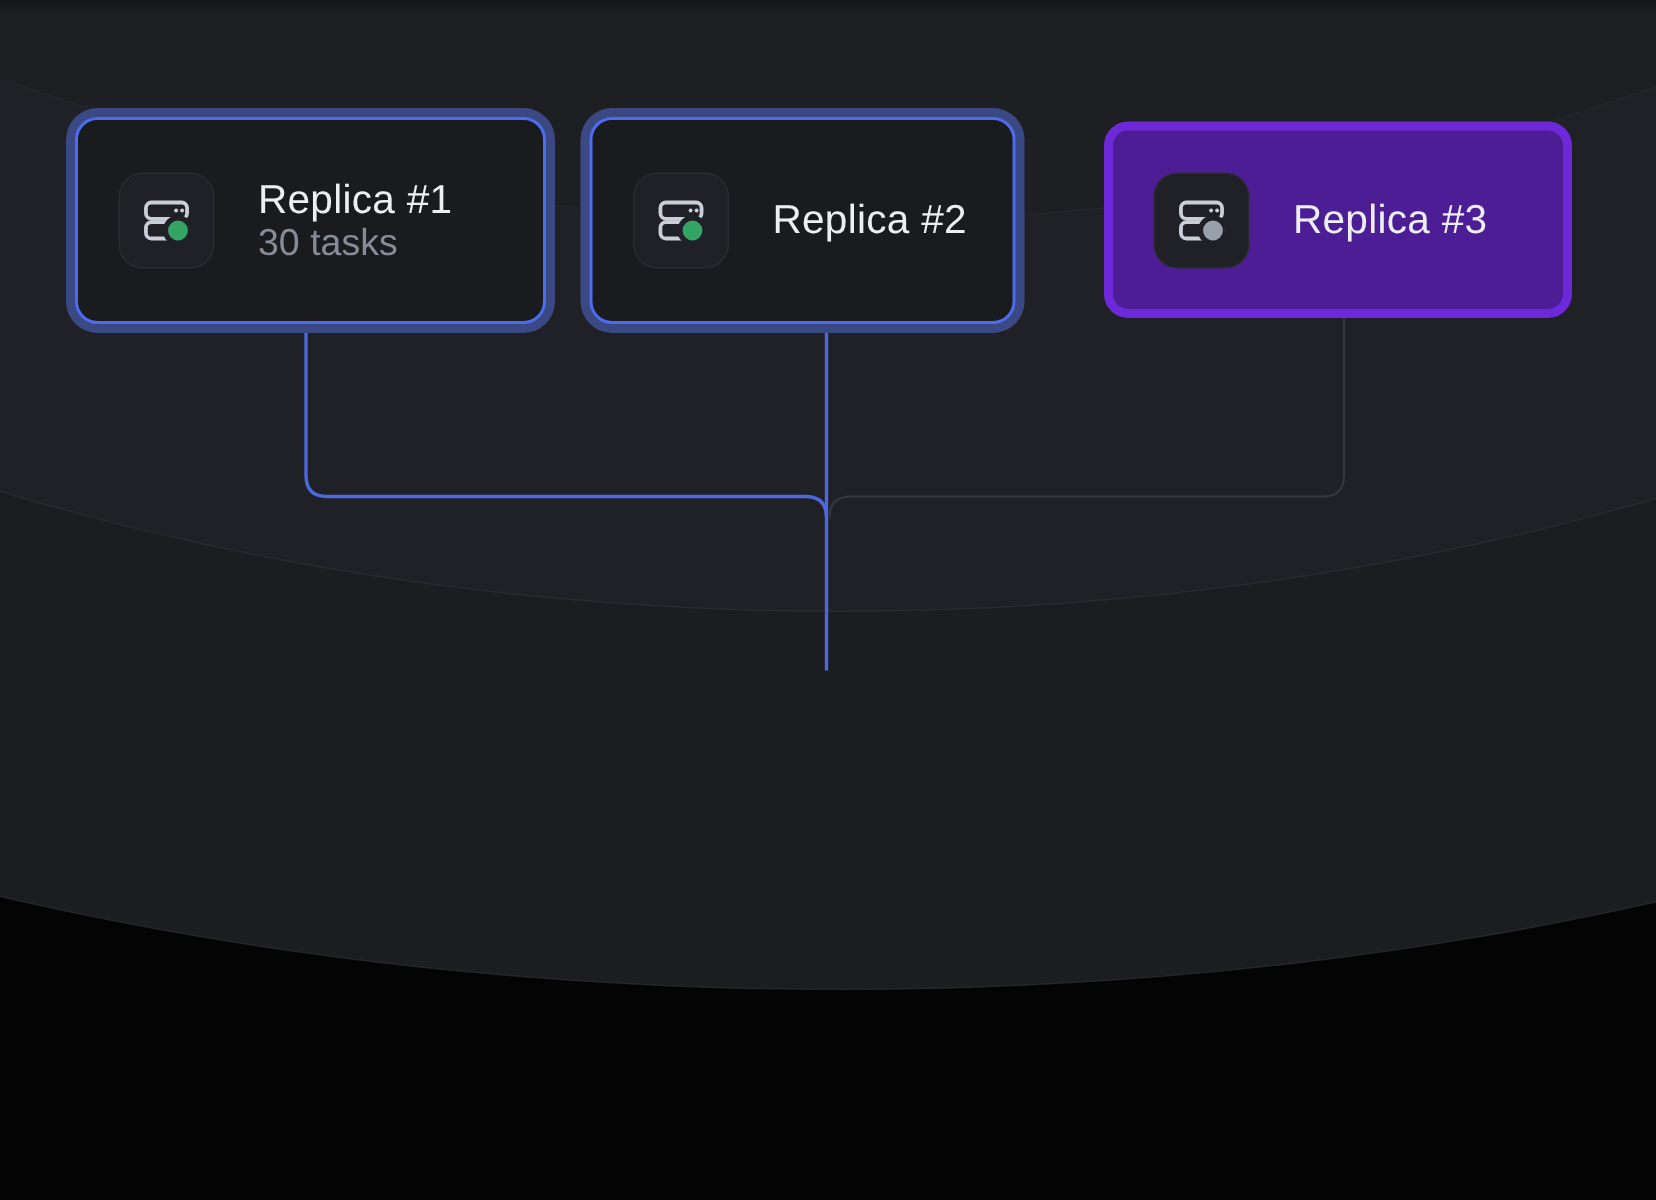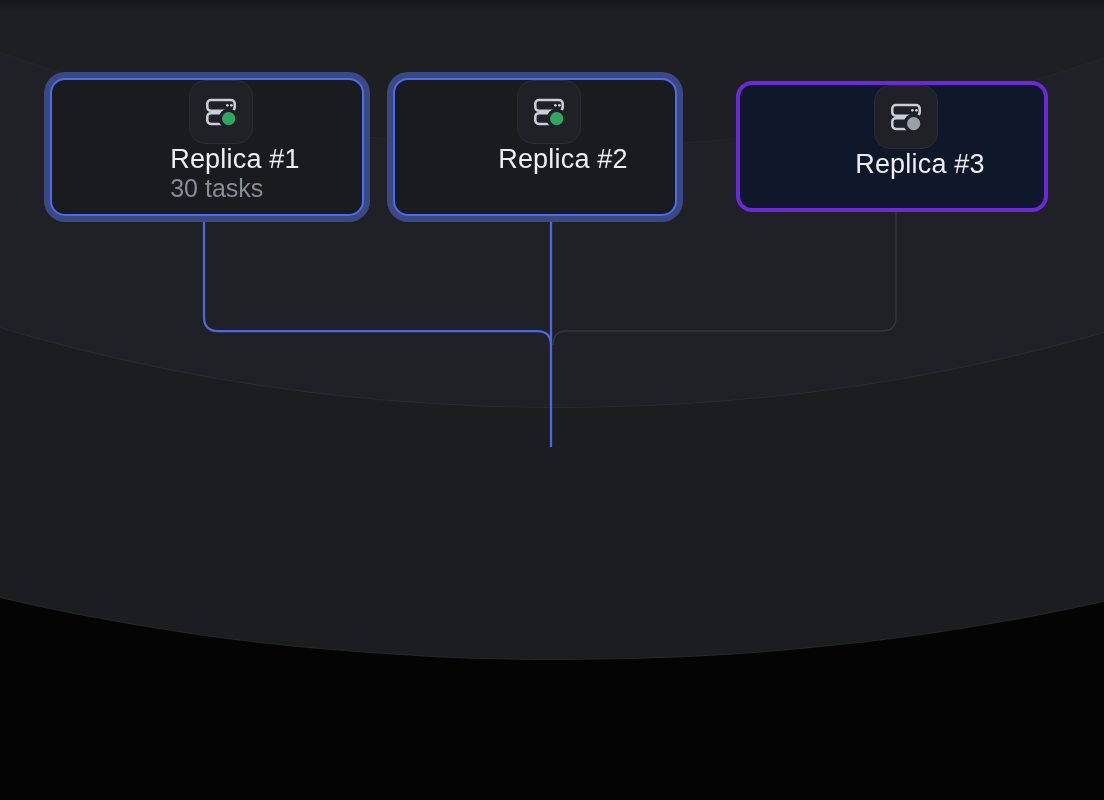--- a/index.html
+++ b/index.html
@@ -49,24 +49,23 @@
     padding: 6px;
     background: var(--accent-ring, #3a4983);
   }
   .node-inner {
     width: 100%; height: 100%;
     border-radius: 15px;
     background: var(--card-bg, #1a1b1f);
     display: flex;
     align-items: center;
     padding-left: 27px;
-    flex-direction: column;
   }
   .node.selected .node-inner { border: 2px solid var(--accent-border, #4e6bec); }
-  .node.plain .node-inner    { border: 4px solid #6d28d9; border-radius: 16px; background: #0f172a; }
+  .node.plain .node-inner    { border: 6px solid #6d28d9; border-radius: 16px; background: #4c1d95; }
 
   .icon-box {
     width: 64px; height: 64px; flex: 0 0 64px;
     border-radius: 16px;
     background: #1f2126;
     border: 1px solid #2a2c32;
     display: flex; align-items: center; justify-content: center;
   }
   .node.active   .status-dot { fill: var(--status-active, #32a464); }
   .node.inactive .status-dot { fill: var(--status-inactive, #98a0ac); }

